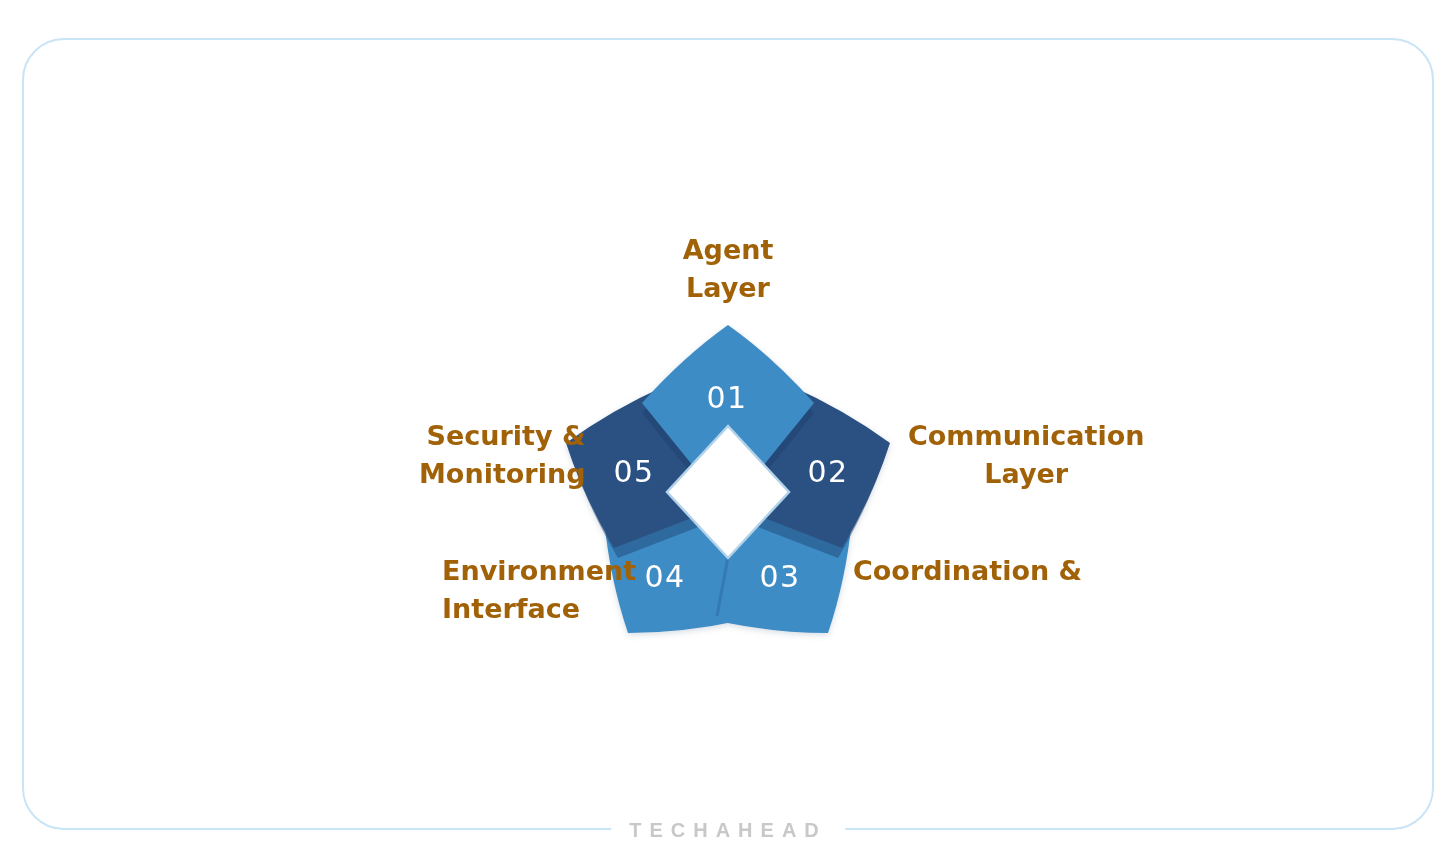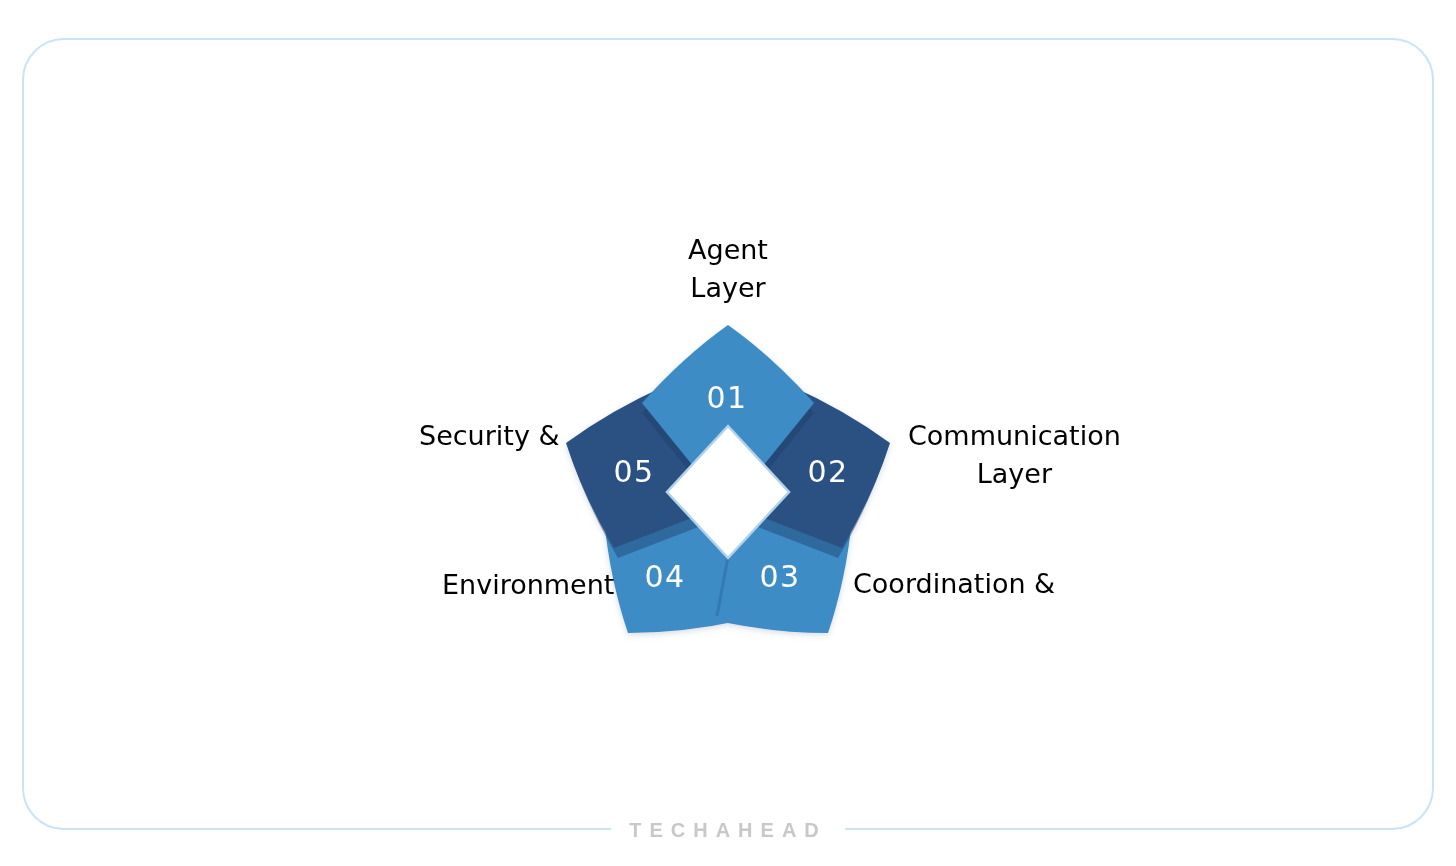--- a/index.html
+++ b/index.html
@@ -14,27 +14,27 @@
   }
   .star-svg{
     position:absolute;left:540px;top:300px;width:380px;height:360px;
     filter:drop-shadow(0 2px 3px rgba(30,60,100,0.18));
   }
   .seg-num{
     font-family:"DejaVu Sans",sans-serif;font-size:30px;font-weight:500;
     fill:#ffffff;letter-spacing:1.5px;
   }
   .label{
-    position:absolute;color:#000000;font-size:27px;line-height:38px;
-    font-weight:400;white-space:nowrap;
+    position:absolute;color:#a16207;font-size:27px;line-height:38px;
+    font-weight:700;white-space:nowrap;
   }
   .label-01{left:728px;top:231px;transform:translateX(-50%);text-align:center;}
   .label-02{left:908px;top:417px;text-align:center;}
-  .label-03{left:853px;top:552px;text-align:left;margin-top:13px;}
-  .label-04{left:442px;top:566px;text-align:left;}
+  .label-03{left:853px;top:552px;text-align:left;}
+  .label-04{left:442px;top:552px;text-align:left;}
   .label-05{left:419px;top:417px;text-align:right;}
   .logo{
     position:absolute;left:728px;top:830px;transform:translate(-50%,-50%);
     background:#ffffff;padding:4px 18px;
     color:#C8C8C8;font-size:20px;font-weight:bold;letter-spacing:8px;
     font-family:"Liberation Sans",sans-serif;
     text-align:center;
   }
 </style>
 </head>
@@ -79,18 +79,20 @@
 </div>
 <div class="label label-02">
   <div>Communication</div>
   <div>Layer</div>
 </div>
 <div class="label label-03">
   <div>Coordination &amp;</div>
 </div>
 <div class="label label-04">
   <div>Environment</div>
+  <div>Interface</div>
 </div>
 <div class="label label-05">
   <div>Security &amp;</div>
+  <div>Monitoring</div>
 </div>
 
 <div class="logo">TECHAHEAD</div>
 
 </body></html>

